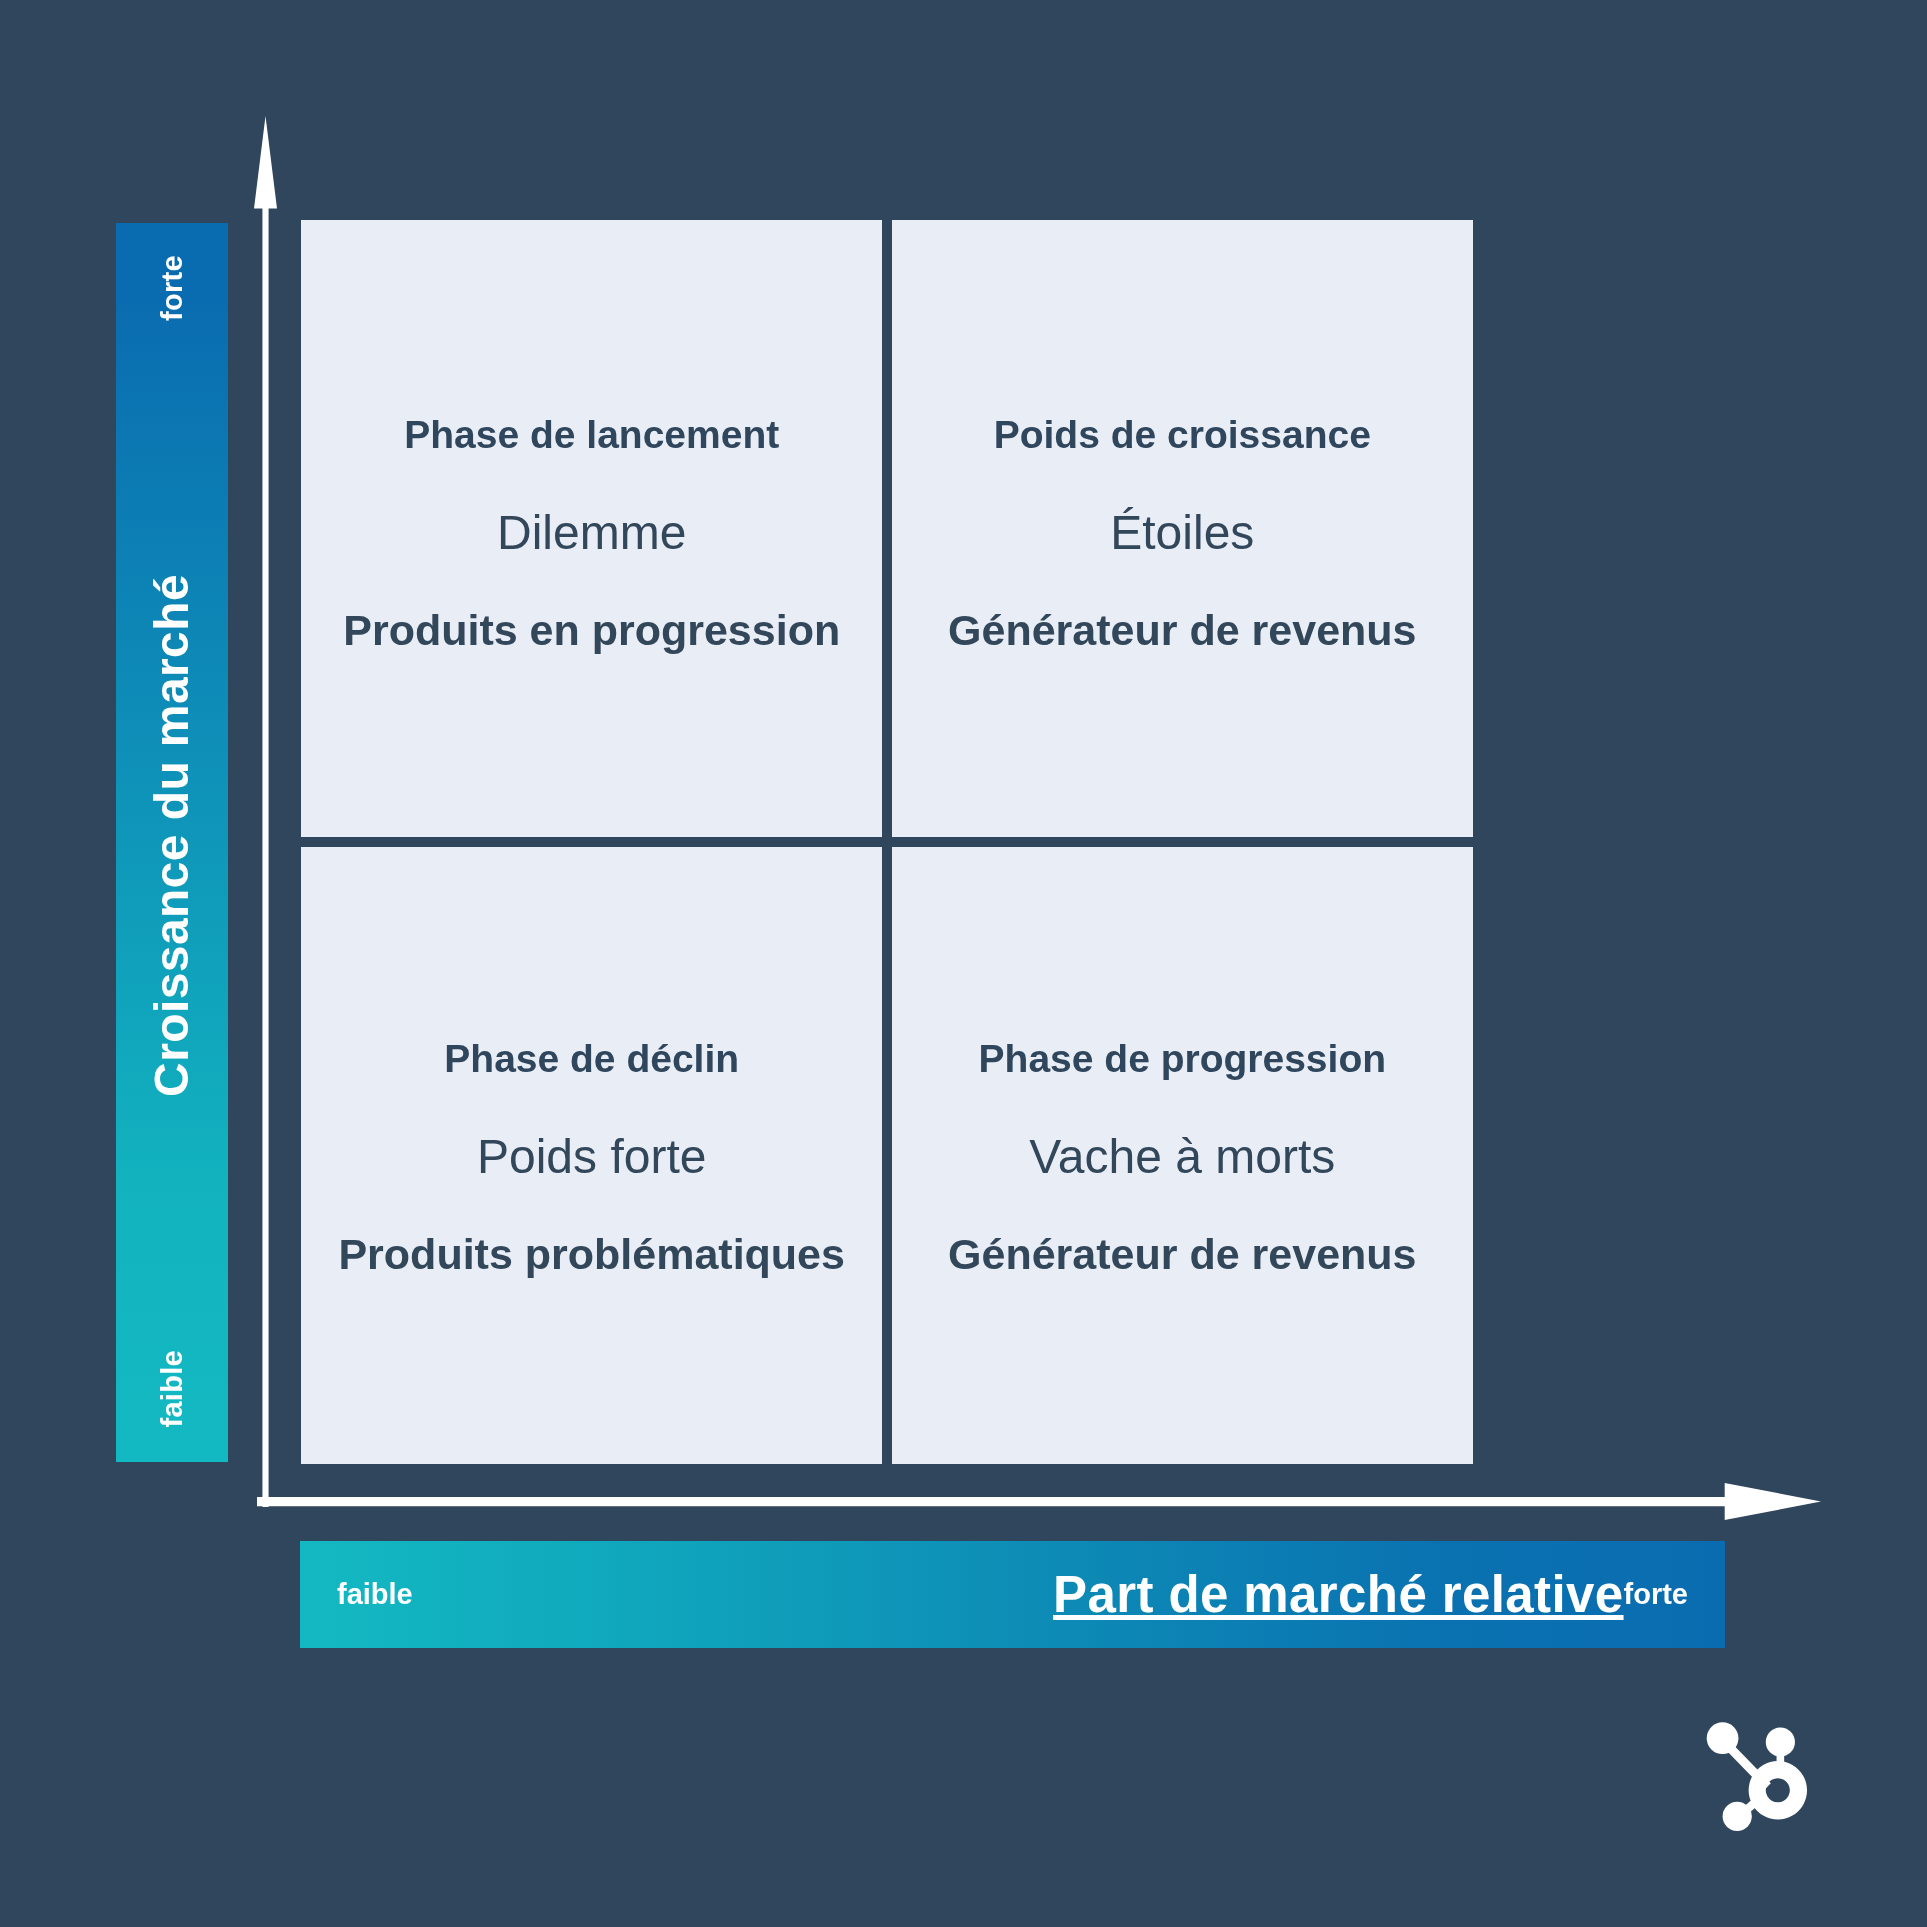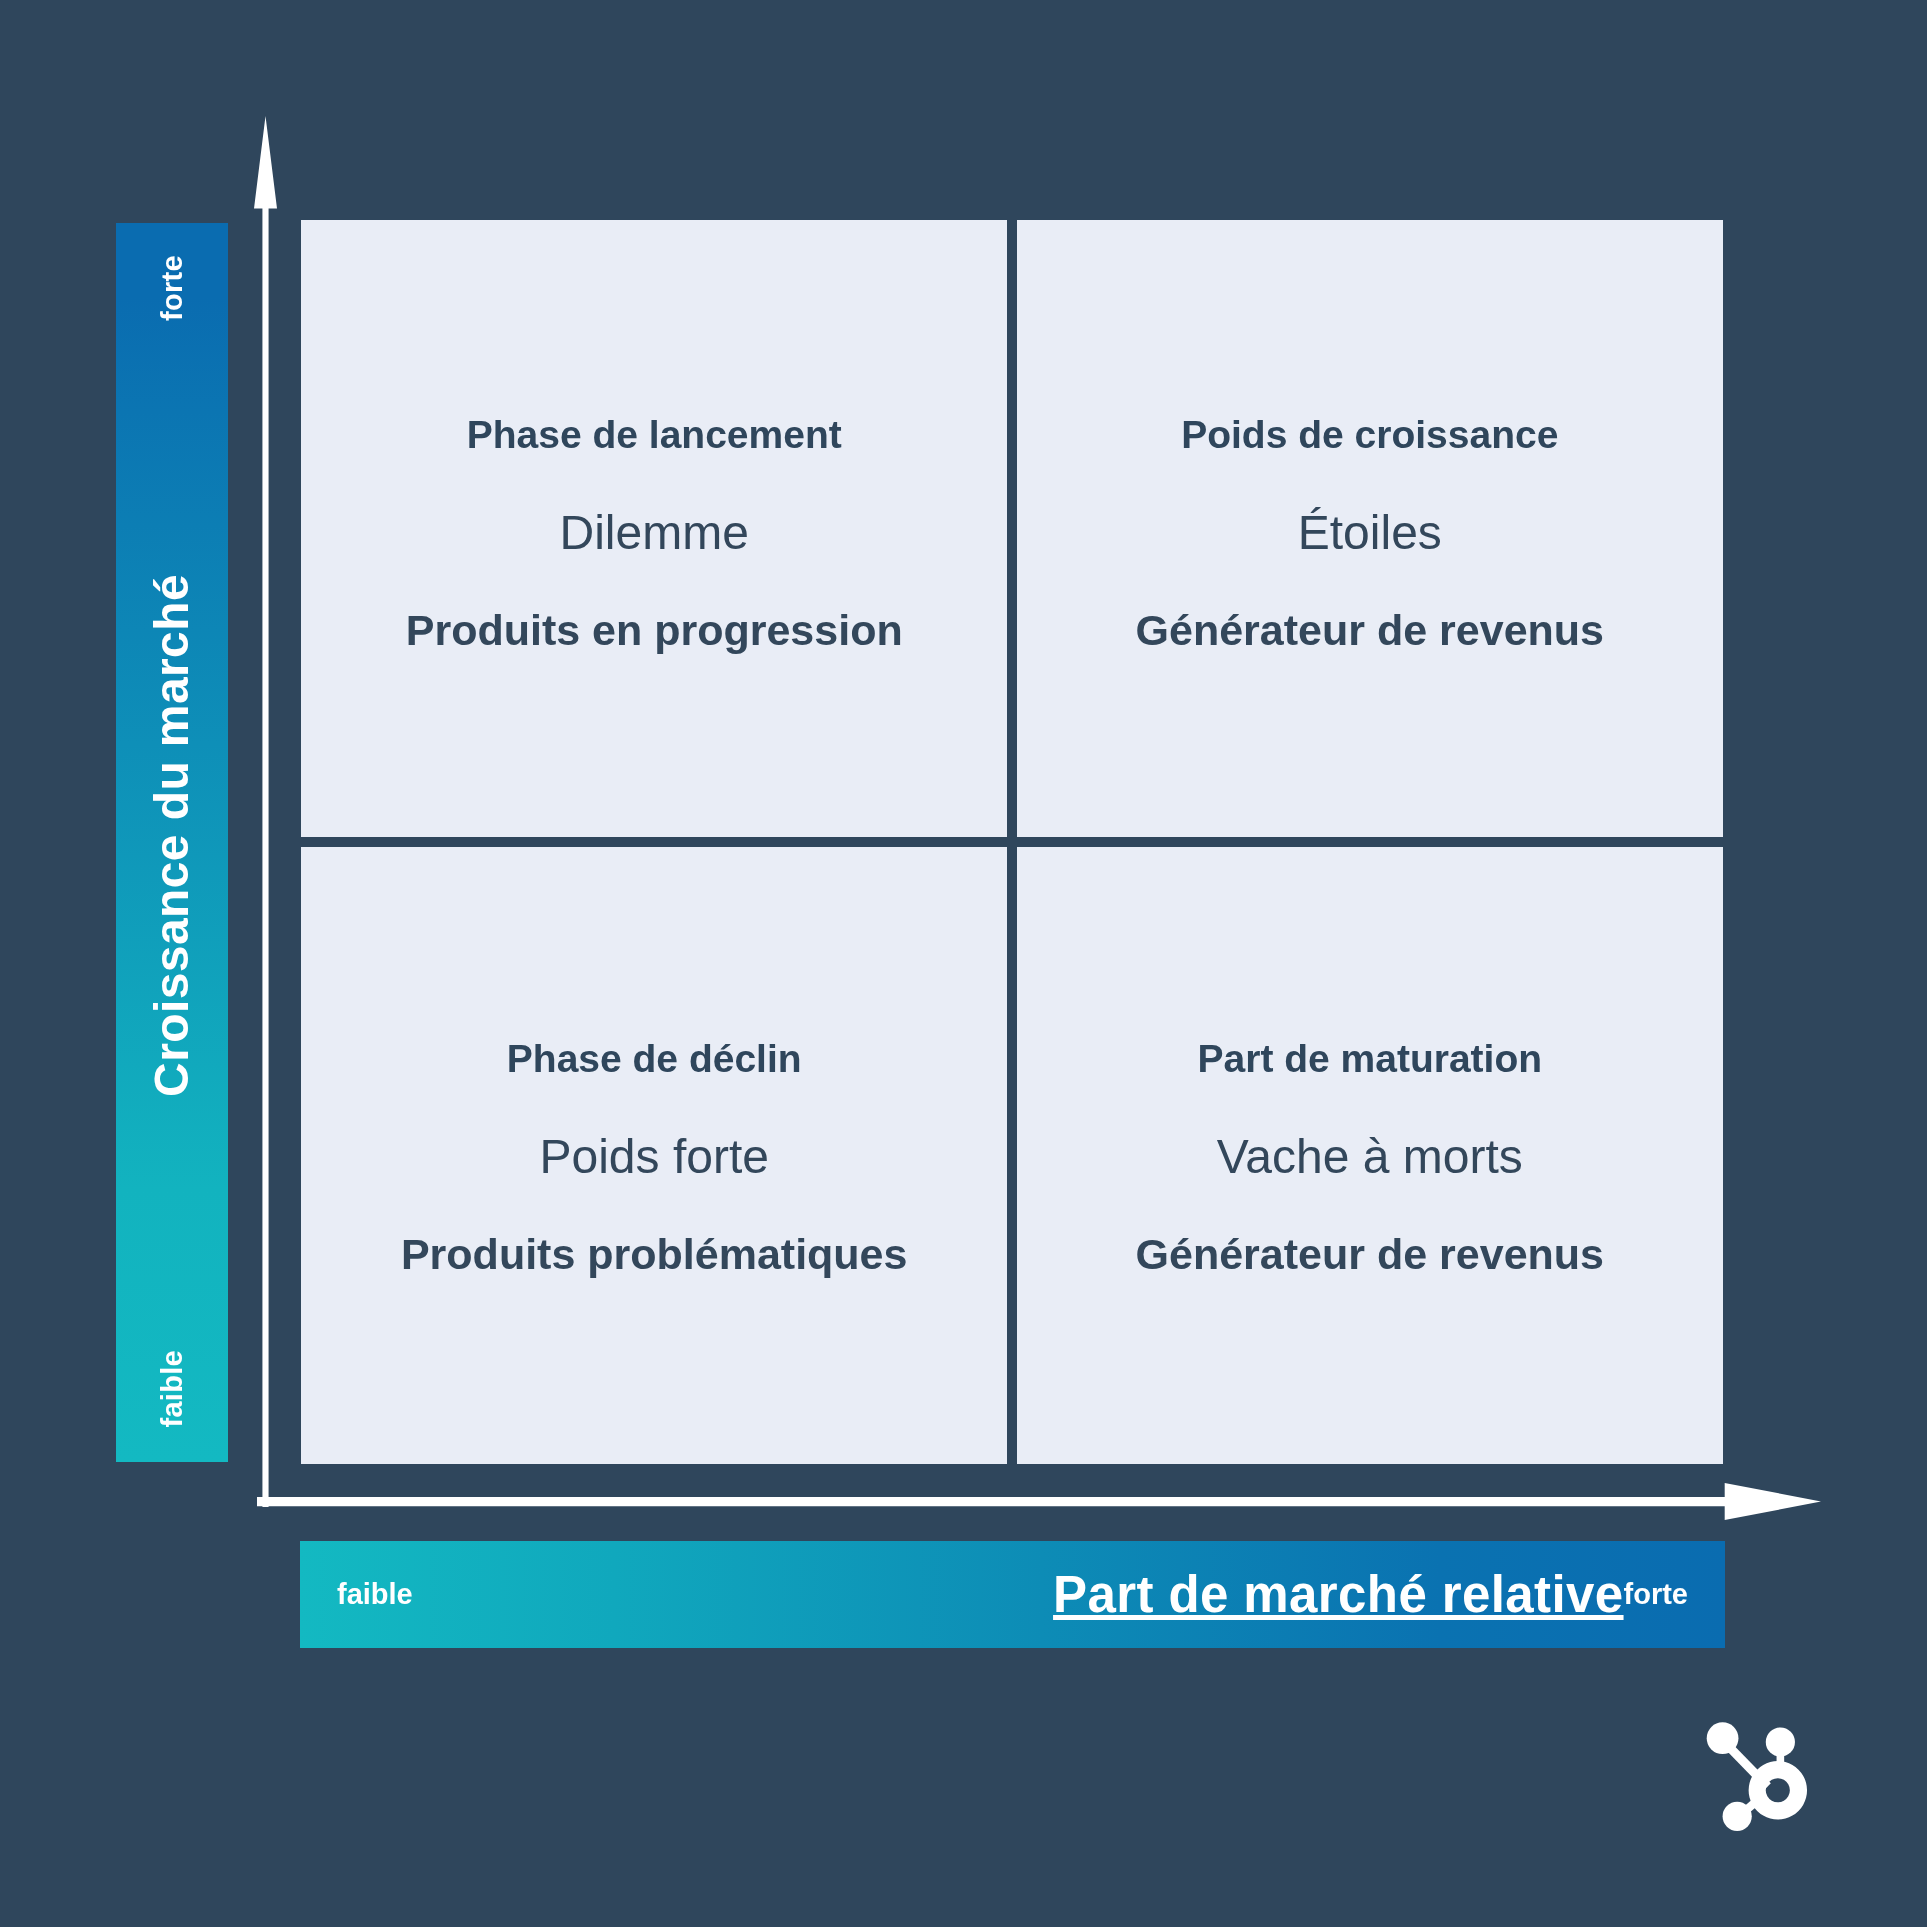--- a/index.html
+++ b/index.html
@@ -99,21 +99,21 @@
     top: 1483px;
     width: 1564px;
     height: 37px;
   }
 
   
   .matrix {
     position: absolute;
     left: 301px;
     top: 220px;
-    width: 1422px;
+    width: 1172px;
     height: 1244px;
     display: grid;
     grid-template-columns: 1fr 9.2px 1fr;
     grid-template-rows: 1fr 9.2px 1fr;
     background: #14b8a6;
   }
   .cell {
     background: #e9edf6;
     display: flex;
     flex-direction: column;
@@ -207,21 +207,21 @@
 
     <div class="cell bottom">
       <div class="phase">Phase de déclin</div>
       <div class="title">Poids forte</div>
       <div class="desc">Produits problématiques</div>
     </div>
 
     <div class="divider-v"></div>
 
     <div class="cell bottom">
-      <div class="phase">Part de maturation</div>
+      <div class="phase">Phase de progression</div>
       <div class="title">Vache à morts</div>
       <div class="desc">Générateur de revenus</div>
     </div>
 
   </div>
 
   <div class="hbar">
     <span class="h-small">faible</span>
     <span class="h-title">Part de marché relative</span>
     <span class="h-small">forte</span>

